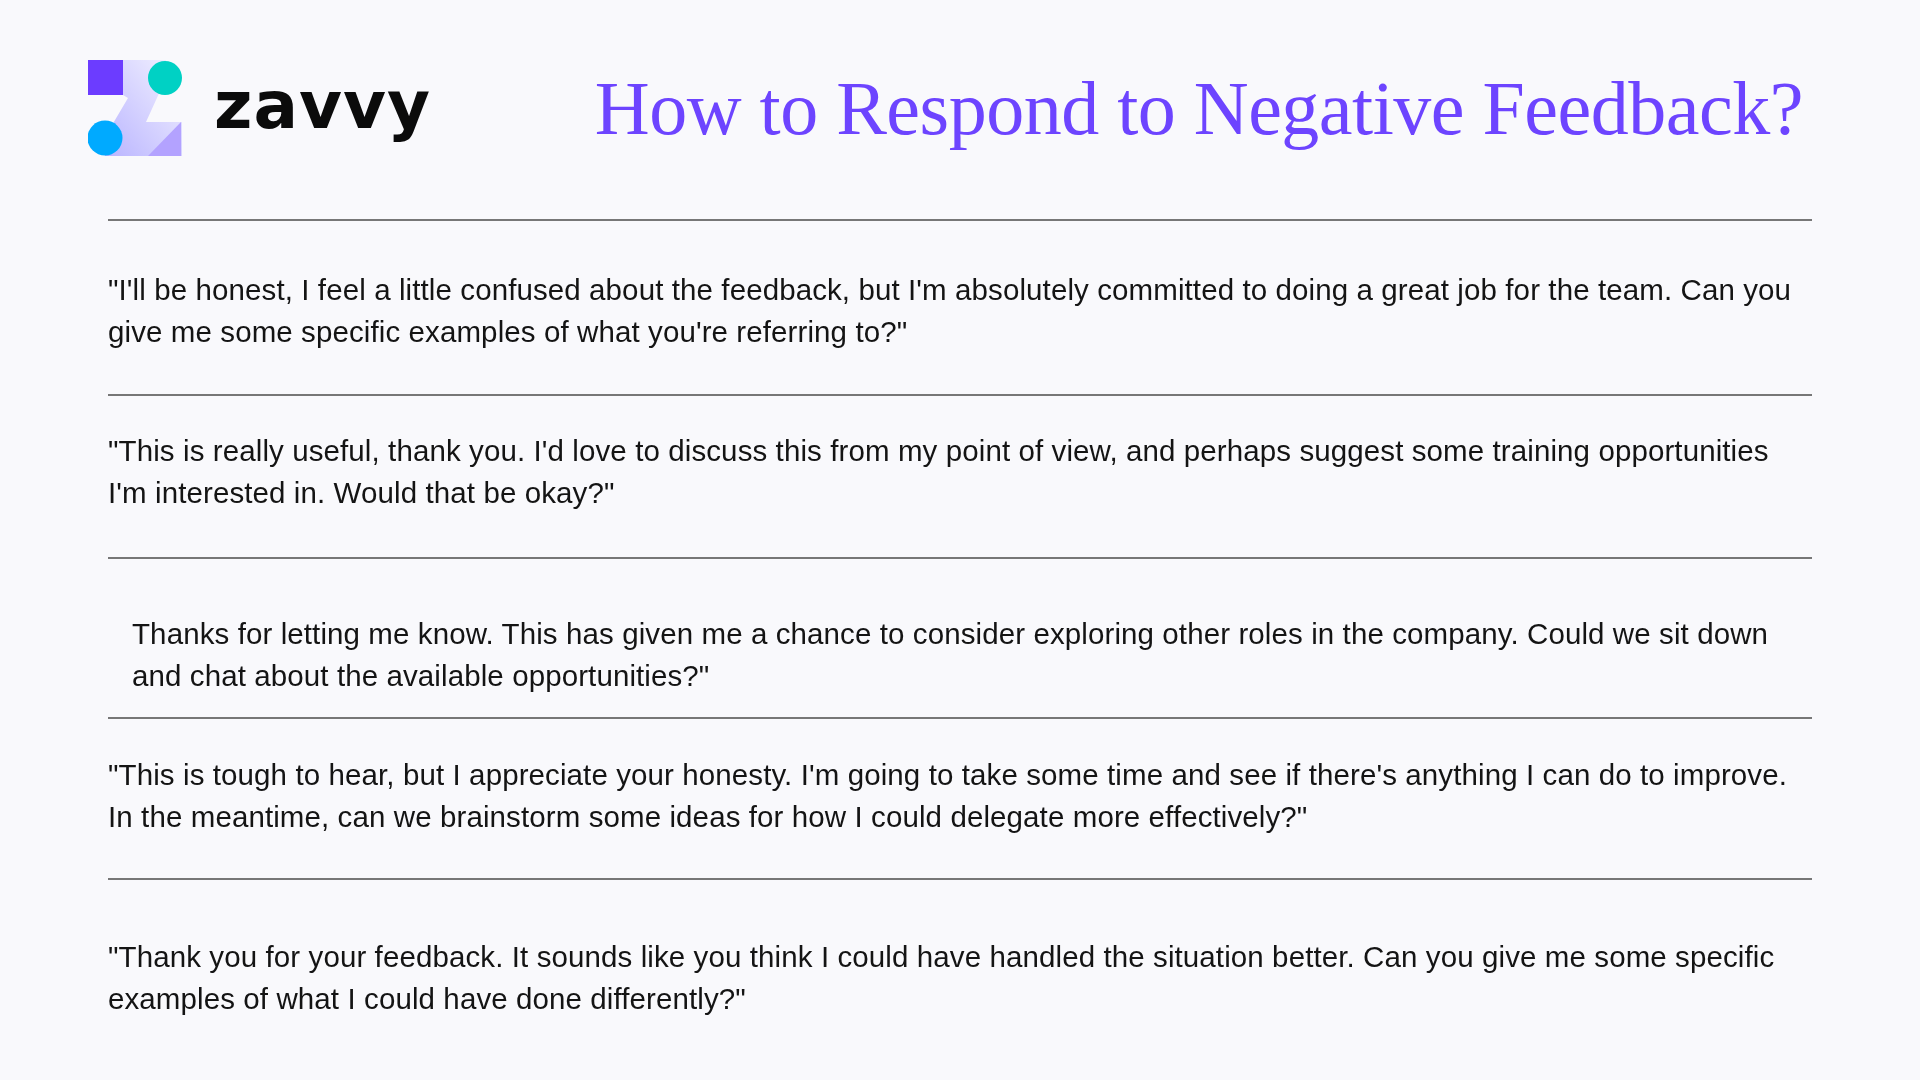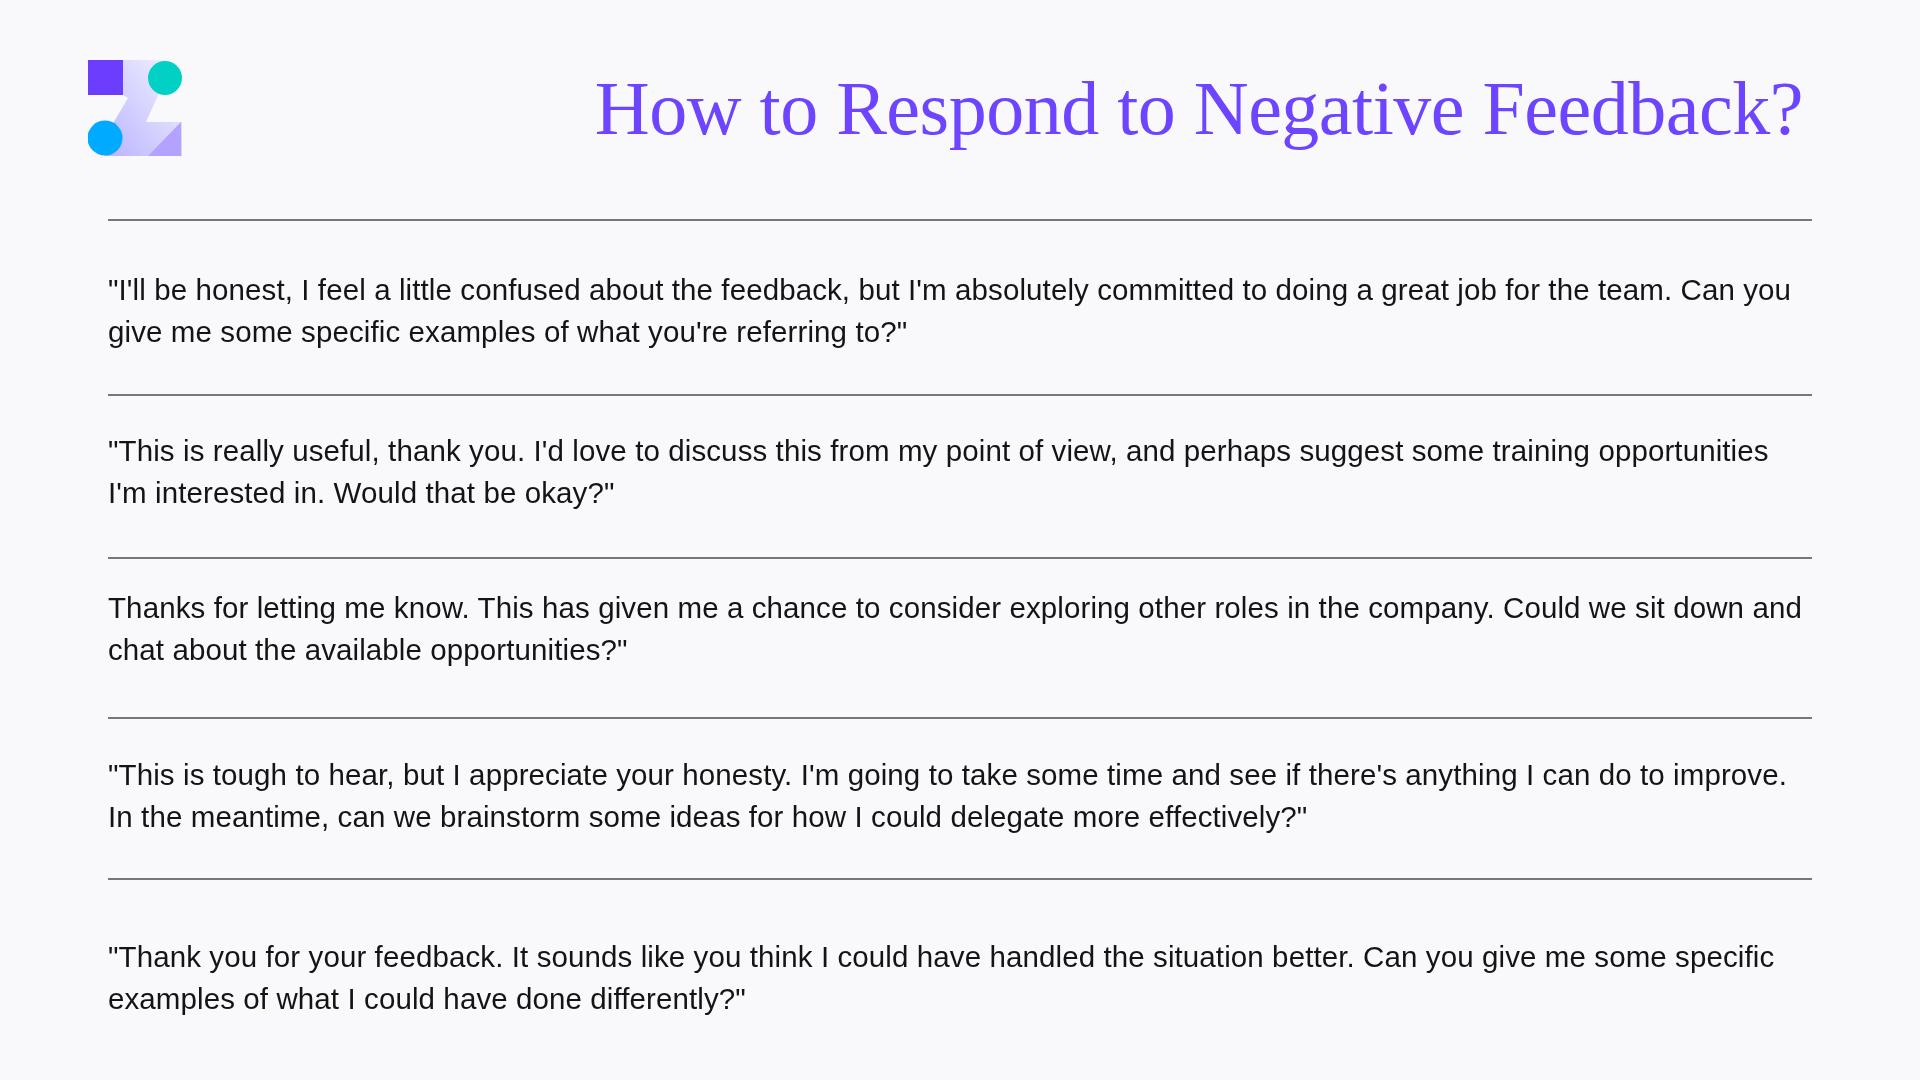--- a/index.html
+++ b/index.html
@@ -54,33 +54,34 @@
     <polygon points="35,0 78,0 78,18 58,62 94,62 94,96 60,96 17,96 17,77 40,38 35,35" fill="url(#zg)"></polygon>
 
     <rect x="0" y="0" width="35" height="35" fill="#6c3cff"></rect>
 
     <circle cx="77" cy="18" r="17" fill="#00d1c4"></circle>
 
     <circle cx="17" cy="78" r="17.5" fill="#00aaff"></circle>
 
     <polygon points="93,62 93,96 60,96" fill="#b3a2ff"></polygon>
   </svg>
+  <div class="logo-word">zavvy</div>
 </div>
 
 <div class="title">How to Respond to Negative Feedback?</div>
 
 <div class="list">
   <div class="item" style="height:175px;">
     <div class="item-text" style="padding-top:48px;">"I'll be honest, I feel a little confused about the feedback, but I'm absolutely committed to doing a great job for the team. Can you give me some specific examples of what you're referring to?"</div>
   </div>
   <div class="item" style="height:163px;">
     <div class="item-text" style="padding-top:34px;">"This is really useful, thank you. I'd love to discuss this from my point of view, and perhaps suggest some training opportunities I'm interested in. Would that be okay?"</div>
   </div>
   <div class="item" style="height:160px;">
-    <div class="item-text" style="padding-top:28px;">Thanks for letting me know. This has given me a chance to consider exploring other roles in the company. Could we sit down and chat about the available opportunities?"</div>
+    <div class="item-text" style="padding-top:54px;margin-left:24px;">Thanks for letting me know. This has given me a chance to consider exploring other roles in the company. Could we sit down and chat about the available opportunities?"</div>
   </div>
   <div class="item" style="height:161px;">
     <div class="item-text" style="padding-top:35px;">"This is tough to hear, but I appreciate your honesty. I'm going to take some time and see if there's anything I can do to improve. In the meantime, can we brainstorm some ideas for how I could delegate more effectively?"</div>
   </div>
   <div class="item" style="height:170px;">
     <div class="item-text" style="padding-top:56px;">"Thank you for your feedback. It sounds like you think I could have handled the situation better. Can you give me some specific examples of what I could have done differently?"</div>
   </div>
 </div>
 
 </body></html>

